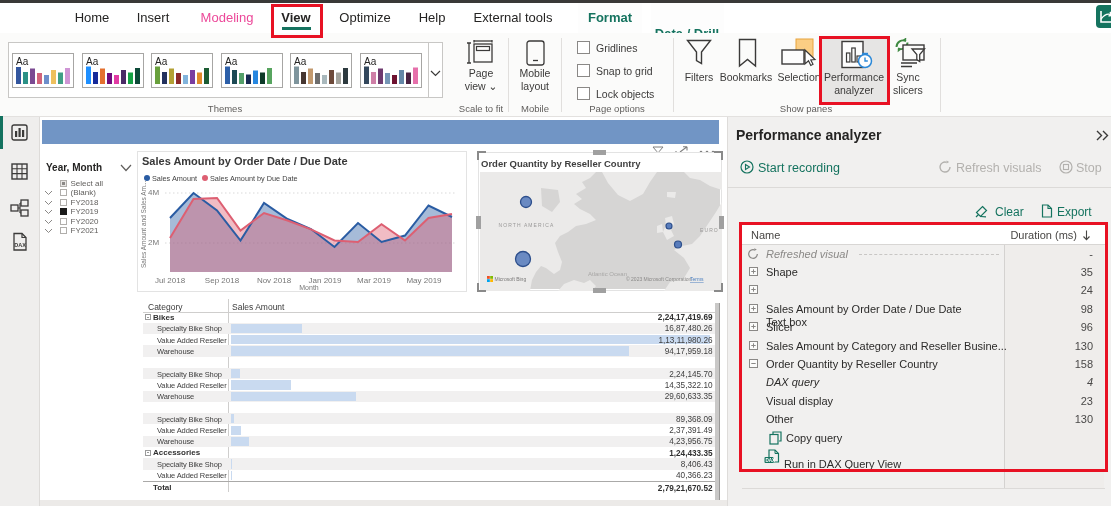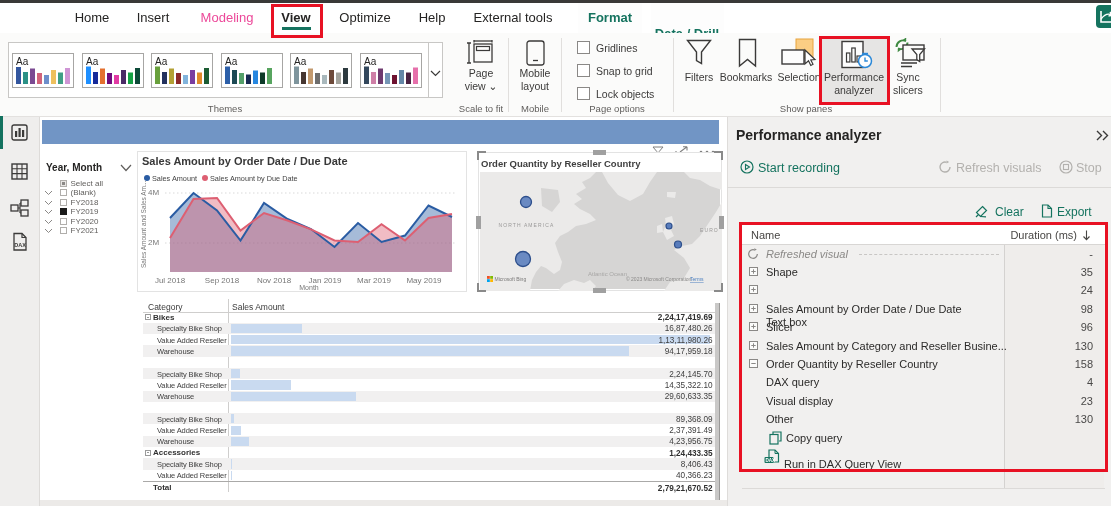--- a/index.html
+++ b/index.html
@@ -554,21 +554,21 @@
         <div class="pval" style="top:3.5px;">130</div>
       </div>
     <div class="prow" style="top:354.4px;">
         <svg style="position:absolute;left:16px;top:4.5px;" width="9" height="9" viewBox="0 0 9 9">
           <rect x="0.5" y="0.5" width="8" height="8" fill="#fbfbfa" stroke="#8a8886"></rect>
           <path d="M2.3 4.5 L6.7 4.5" stroke="#8a8886" stroke-width="1"></path>
         </svg>
         <div class="ptxt" style="position:absolute;left:33px;top:3.5px;">Order Quantity by Reseller Country</div>
         <div class="pval" style="top:3.5px;">158</div>
       </div>
-    <div class="prow" style="top:372.8px;">
+    <div class="prow" style="top:372.8px;font-style:italic;">
         <div class="ptxt" style="position:absolute;left:33px;top:3.5px;">DAX query</div>
         <div class="pval" style="top:3.5px;">4</div>
       </div>
     <div class="prow" style="top:391.2px;">
         <div class="ptxt" style="position:absolute;left:33px;top:3.5px;">Visual display</div>
         <div class="pval" style="top:3.5px;">23</div>
       </div>
     <div class="prow" style="top:409.6px;">
         <div class="ptxt" style="position:absolute;left:33px;top:3.5px;">Other</div>
         <div class="pval" style="top:3.5px;">130</div>

